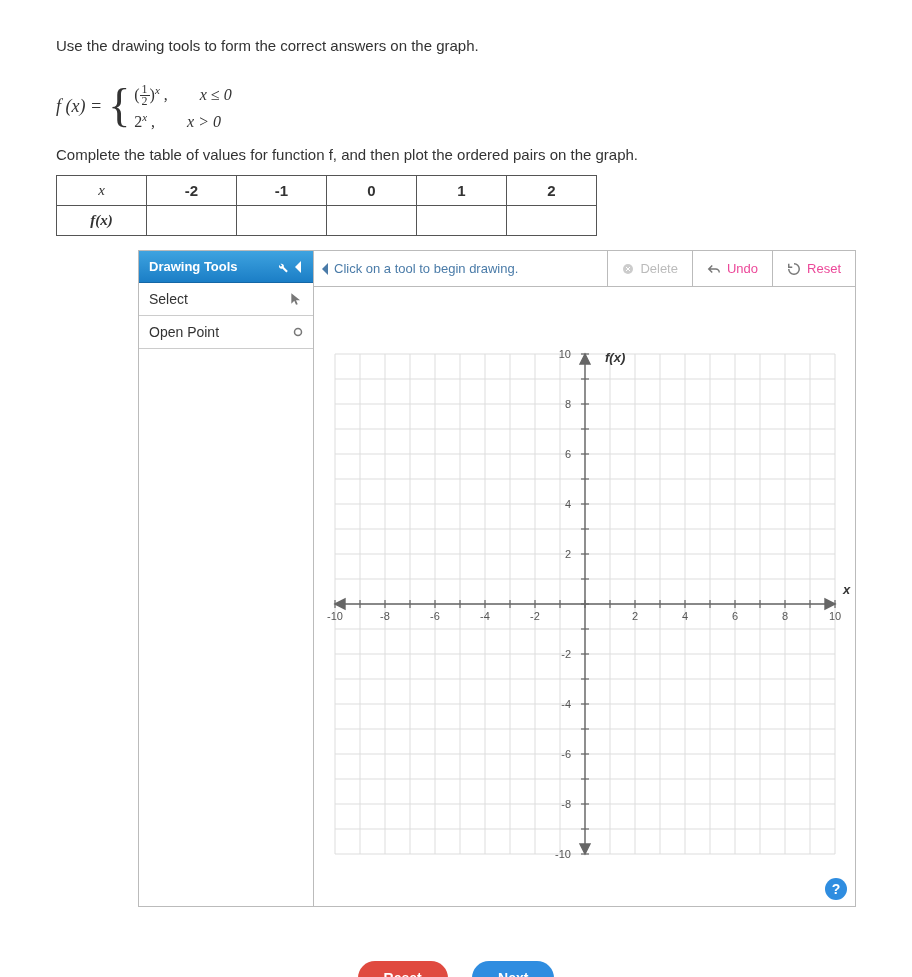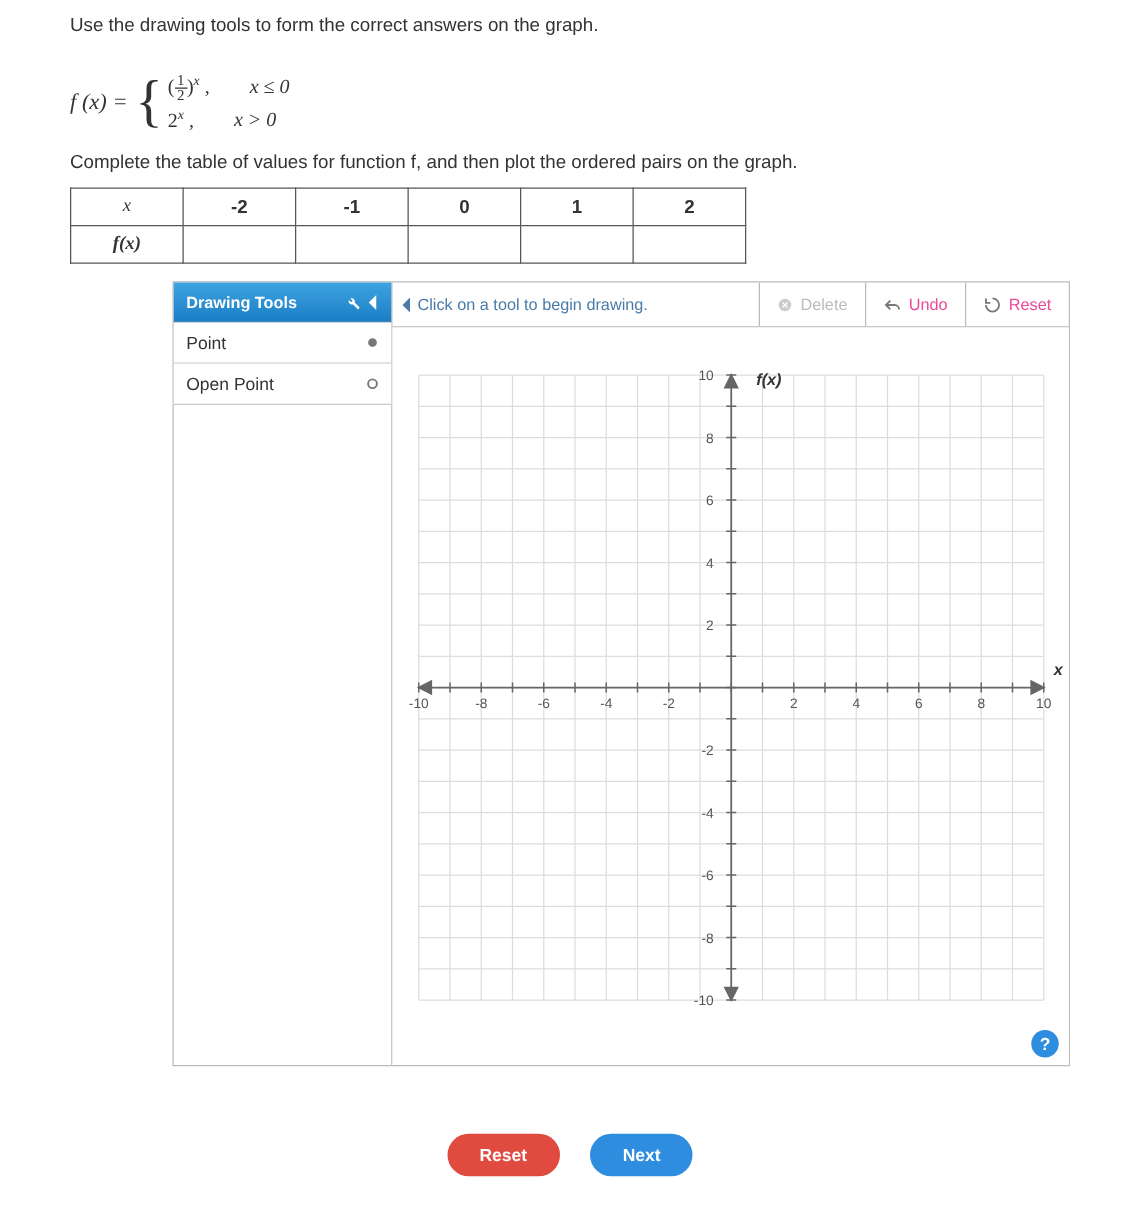--- a/index.html
+++ b/index.html
@@ -1,17 +1,17 @@
 <!DOCTYPE html>
 <html><head>
 <meta charset="utf-8">
 <style>
   * { box-sizing: border-box; margin: 0; padding: 0; }
   body { font-family: Arial, Helvetica, sans-serif; color: #333; background: #fff; width: 912px; }
-  .container { padding: 12px 56px 30px 56px; }
+  .container { padding: 12px 56px 30px 56px; margin-top: 25px; }
   .instruction { font-size: 15px; margin-bottom: 26px; }
   .consider   { font-size: 15px; margin-bottom: 10px; }
   .equation   { font-family: "Cambria Math", "Times New Roman", serif; font-size: 18px; margin: 8px 0 14px 0; display:flex; align-items:center; }
   .brace-wrap { display:inline-flex; align-items:center; margin-left:6px; }
   .brace      { font-size: 46px; line-height: 36px; margin-right:4px; }
   .pieces     { display:inline-flex; flex-direction:column; font-size:16px; line-height:20px; }
   .frac { display:inline-flex; flex-direction:column; align-items:center; vertical-align:middle; font-size:12px; line-height:11px;}
   .frac .n { border-bottom:1px solid #333; padding:0 2px;}
   .paren-group { display:inline-flex; align-items:center;}
   .sup { font-size:11px; vertical-align:super; font-style:italic;}
@@ -20,21 +20,21 @@
   .val-table { border-collapse: collapse; margin-bottom: 14px; }
   .val-table td { border:1px solid #555; text-align:center; font-size:15px; height:30px; }
   .val-table td.hdr { width:90px; font-weight:bold; font-style:italic; font-family:"Times New Roman",serif;}
   .val-table td.xh  { font-weight:normal; }
   .val-table td.col { width:90px; font-weight:bold; }
   .workspace { display:flex; border:1px solid #bbb; margin-left:82px; }
   .tools-col { width:175px; border-right:1px solid #bbb; }
   .tools-header { background: linear-gradient(#3ea3e0, #1b7ec6); color:#fff; font-weight:bold; font-size:13px; padding:8px 10px; display:flex; align-items:center; justify-content:space-between; border-bottom:1px solid #1567a6;text-align:center;}
   .wrench-arrow { display:flex; align-items:center; gap:6px;}
   .tool-item { padding:8px 10px; font-size:14px; border-bottom:1px solid #ccc; display:flex; justify-content:space-between; align-items:center; cursor:pointer; background:#fff;}
-  .graph-col { flex:1; display:flex; flex-direction:column; }
+  .graph-col { flex:1; display:flex; flex-direction:column;gap:29px; }
   .topbar { display:flex; align-items:center; border-bottom:1px solid #bbb; height:36px; }
   .hint { flex:1; font-size:13px; color:#4a7ba8; padding-left:8px; display:flex; align-items:center; gap:4px;}
   .btn-top { border-left:1px solid #bbb; padding:0 14px; height:100%; display:flex; align-items:center; font-size:13px; gap:6px; cursor:pointer; color:#ec4899; }
   .btn-top.disabled { color:#bbb; cursor:default;justify-content:center;}
   .graph-area { position:relative; flex:1; background:#fff; min-height:590px;}
   svg.graph { display:block; margin: 18px auto 0 auto;}
   .help-badge { position:absolute; right:8px; bottom:6px; width:22px; height:22px; border-radius:50%; background:#2f8de0; color:#fff; font-weight:bold; font-size:14px; display:flex; align-items:center; justify-content:center;}
   .footer-btns { text-align:center; padding: 24px 0 10px 0; }
   .pill { display:inline-block; padding:9px 26px; border-radius:20px; color:#fff; font-size:14px; font-weight:bold; margin:0 10px; cursor:pointer;}
   .pill.reset { background:#e04a3f; }
@@ -101,24 +101,24 @@
               </svg>
           </span>
           <span class="icon">
             <svg width="8" height="12" viewBox="0 0 8 12" fill="#fff">
                 <path d="M6 0L0 6l6 6V0z"></path>
               </svg>
           </span>
         </span>
       </div>
       <div class="tool-item">
-        <span>Point</span>
+        <span>Select</span>
         <span class="icon">
-          <svg width="10" height="10">
-              <circle cx="5" cy="5" r="3.5" fill="#777"></circle>
+          <svg width="14" height="14" viewBox="0 0 24 24" fill="#777">
+              <path d="M4 2l0 18 5-5 3 7 3-1-3-7 7 0z"></path>
             </svg>
         </span>
       </div>
       <div class="tool-item">
         <span>Open Point</span>
         <span class="icon">
           <svg width="10" height="10">
               <circle cx="5" cy="5" r="3.5" fill="none" stroke="#777" stroke-width="1.5"></circle>
             </svg>
         </span>

